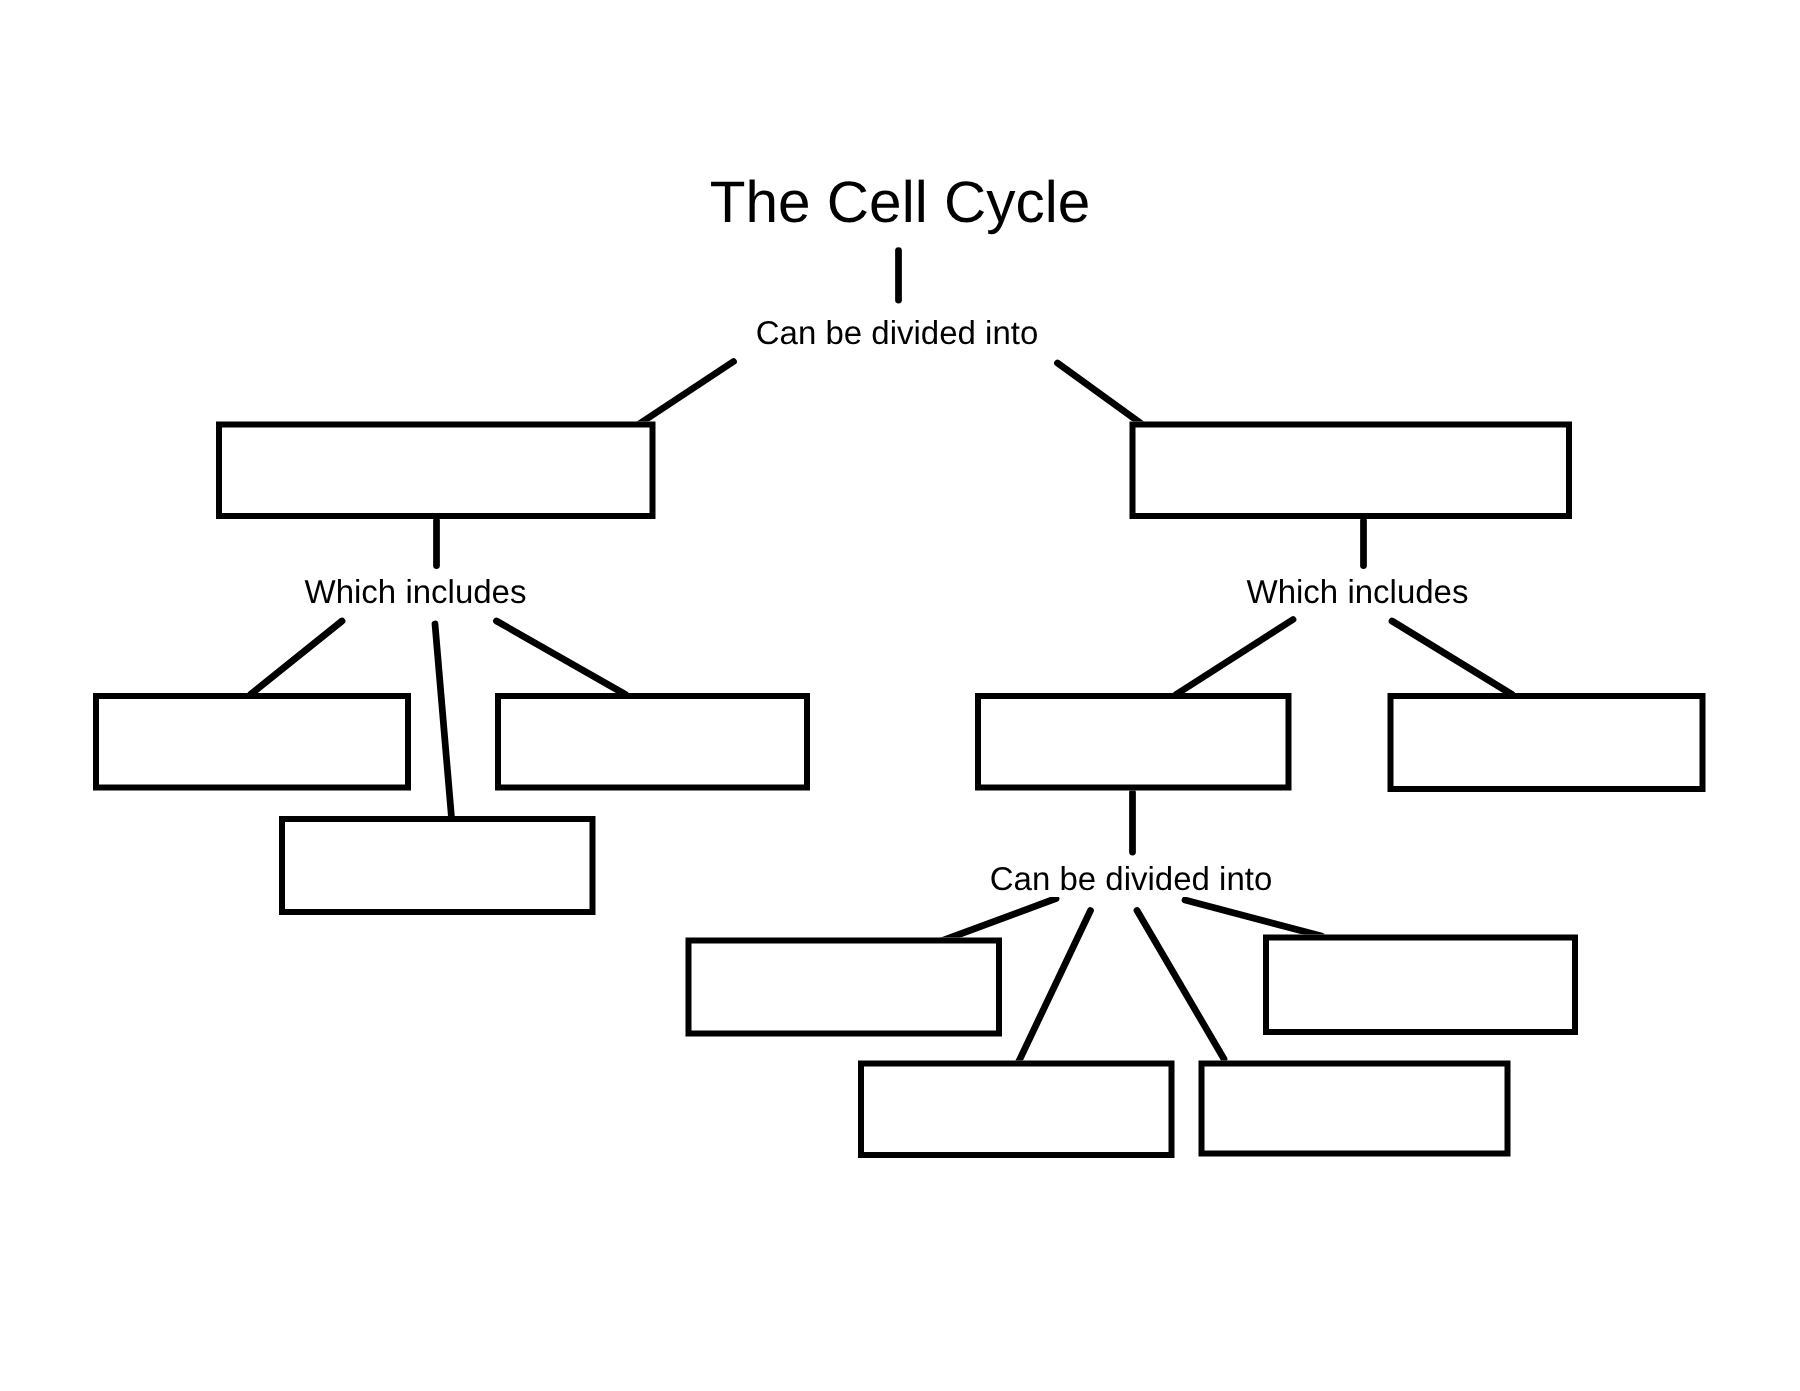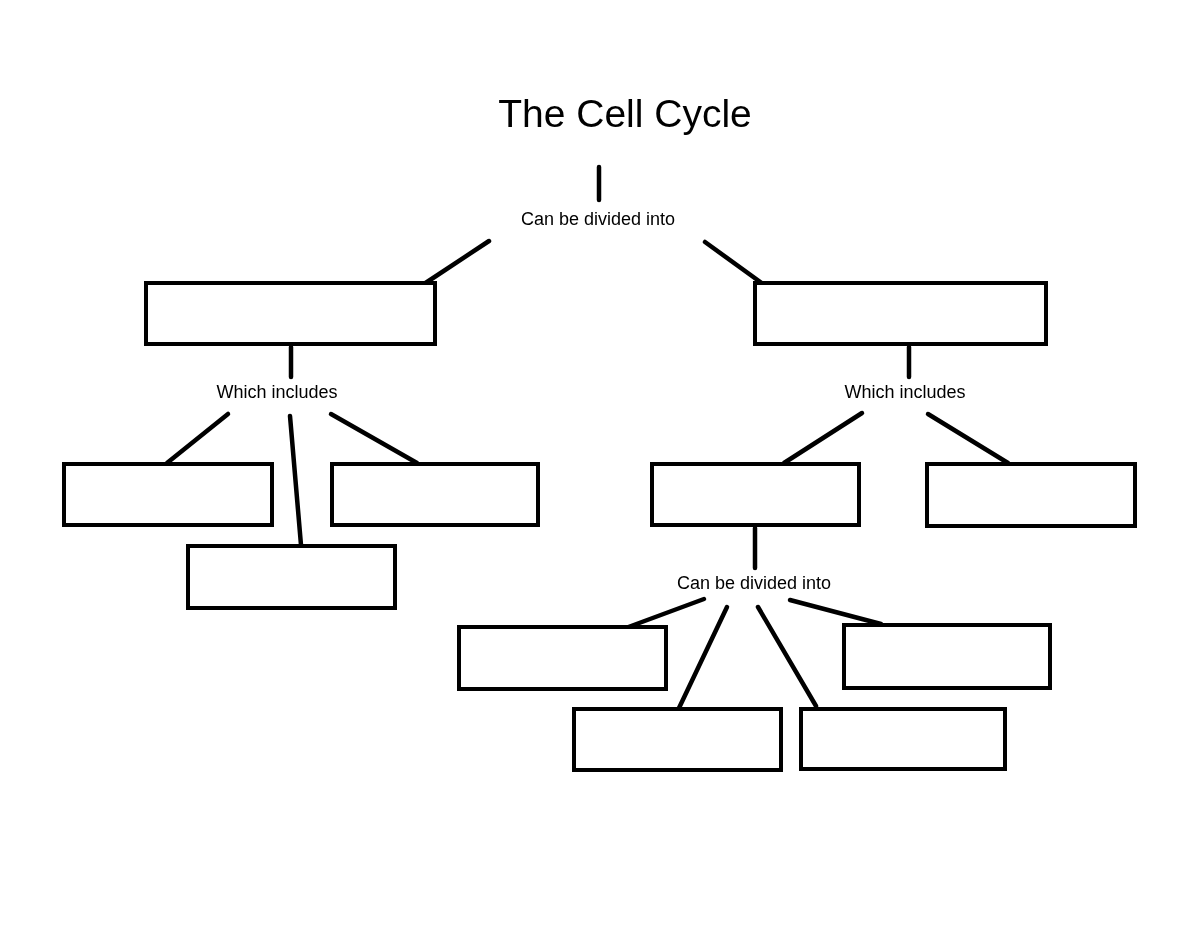--- a/index.html
+++ b/index.html
@@ -28,21 +28,21 @@
     position: absolute;
     transform: translateX(-50%);
     font-size: 39px;
     line-height: 1.15;
     white-space: nowrap;
     color: #000000;
   }
   .connector-label {
     position: absolute;
     transform: translateX(-50%);
-    font-size: 18px;
+    font-size: 22px;
     line-height: 1.15;
     white-space: nowrap;
     color: #000000;
     background: #ffffff;
     padding: 0 2px;
   }
   .blank-box {
     position: absolute;
     box-sizing: border-box;
     border: 4px solid #000000;
@@ -70,21 +70,21 @@
       <line x1="862" y1="413" x2="784" y2="463"></line>
       <line x1="928" y1="414" x2="1008" y2="463"></line>
       <line x1="755" y1="528" x2="755" y2="568"></line>
       <line x1="704" y1="599" x2="623" y2="629"></line>
       <line x1="727" y1="607" x2="679" y2="708"></line>
       <line x1="758" y1="607" x2="816" y2="706"></line>
       <line x1="790" y1="600" x2="881" y2="624"></line>
     </g>
   </svg>
 
-  <div class="diagram-title" style="left:600px; top:92px;margin-left:25px;">The Cell Cycle</div>
+  <div class="diagram-title" style="left:600px; top:114px;">The Cell Cycle</div>
 
   <div class="connector-label" style="left:598px; top:209px;">Can be divided into</div>
   <div class="connector-label" style="left:277px; top:382px;">Which includes</div>
   <div class="connector-label" style="left:905px; top:382px;">Which includes</div>
   <div class="connector-label" style="left:754px; top:573px;">Can be divided into</div>
 
   <div class="blank-box" style="left:144px; top:281px; width:293px; height:65px;"></div>
   <div class="blank-box" style="left:753px; top:281px; width:295px; height:65px;"></div>
 
   <div class="blank-box" style="left:62px; top:462px; width:212px; height:65px;"></div>

